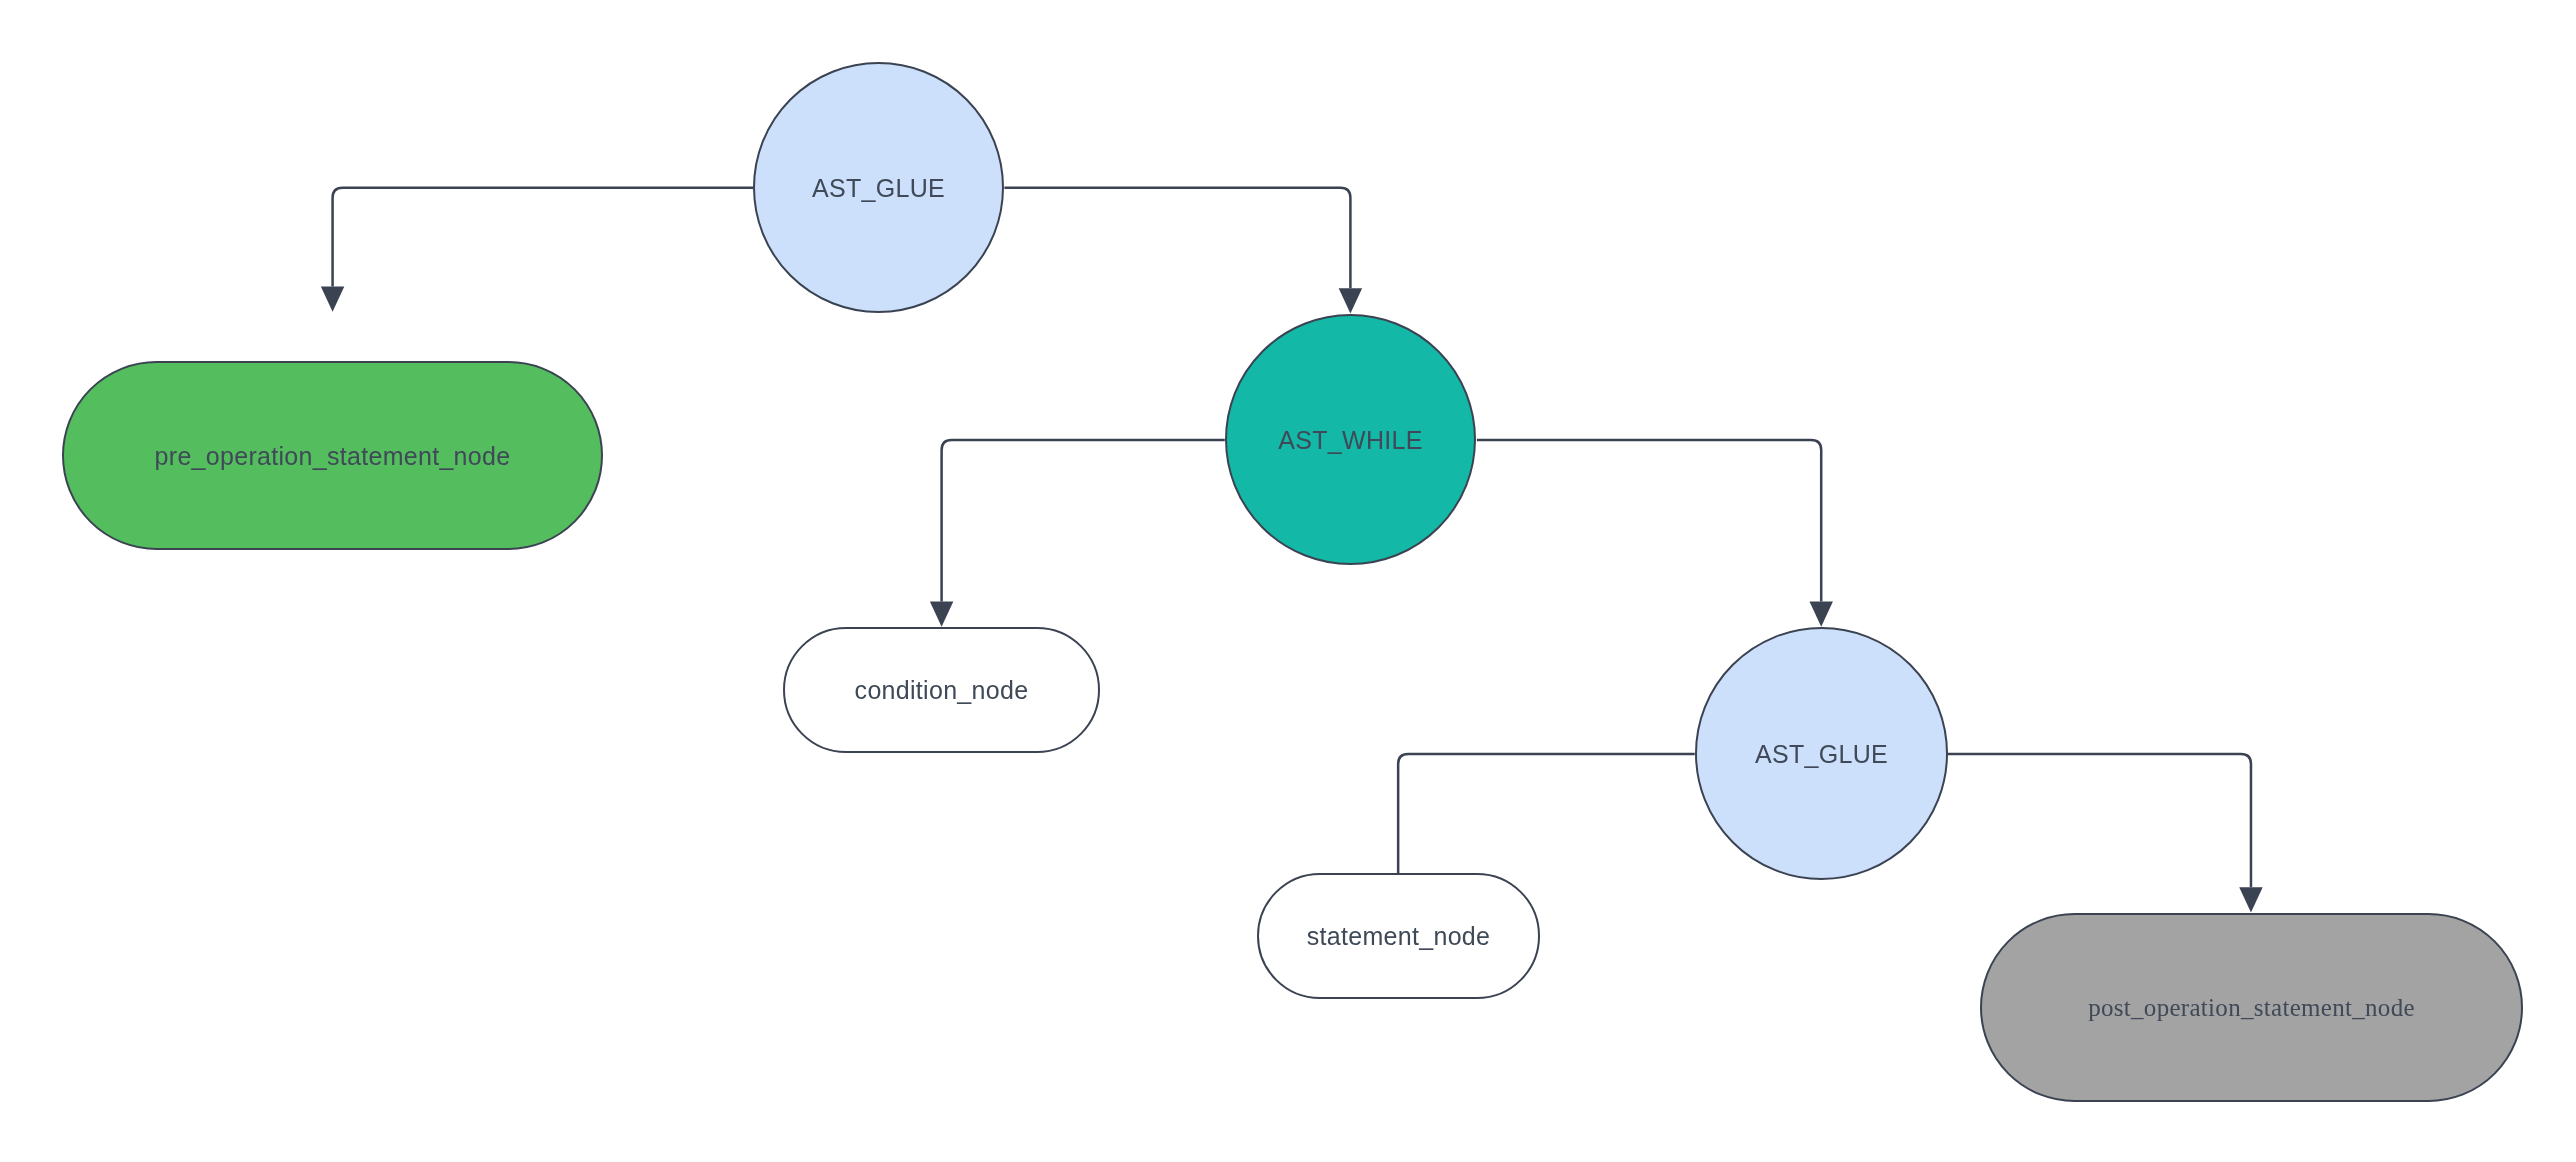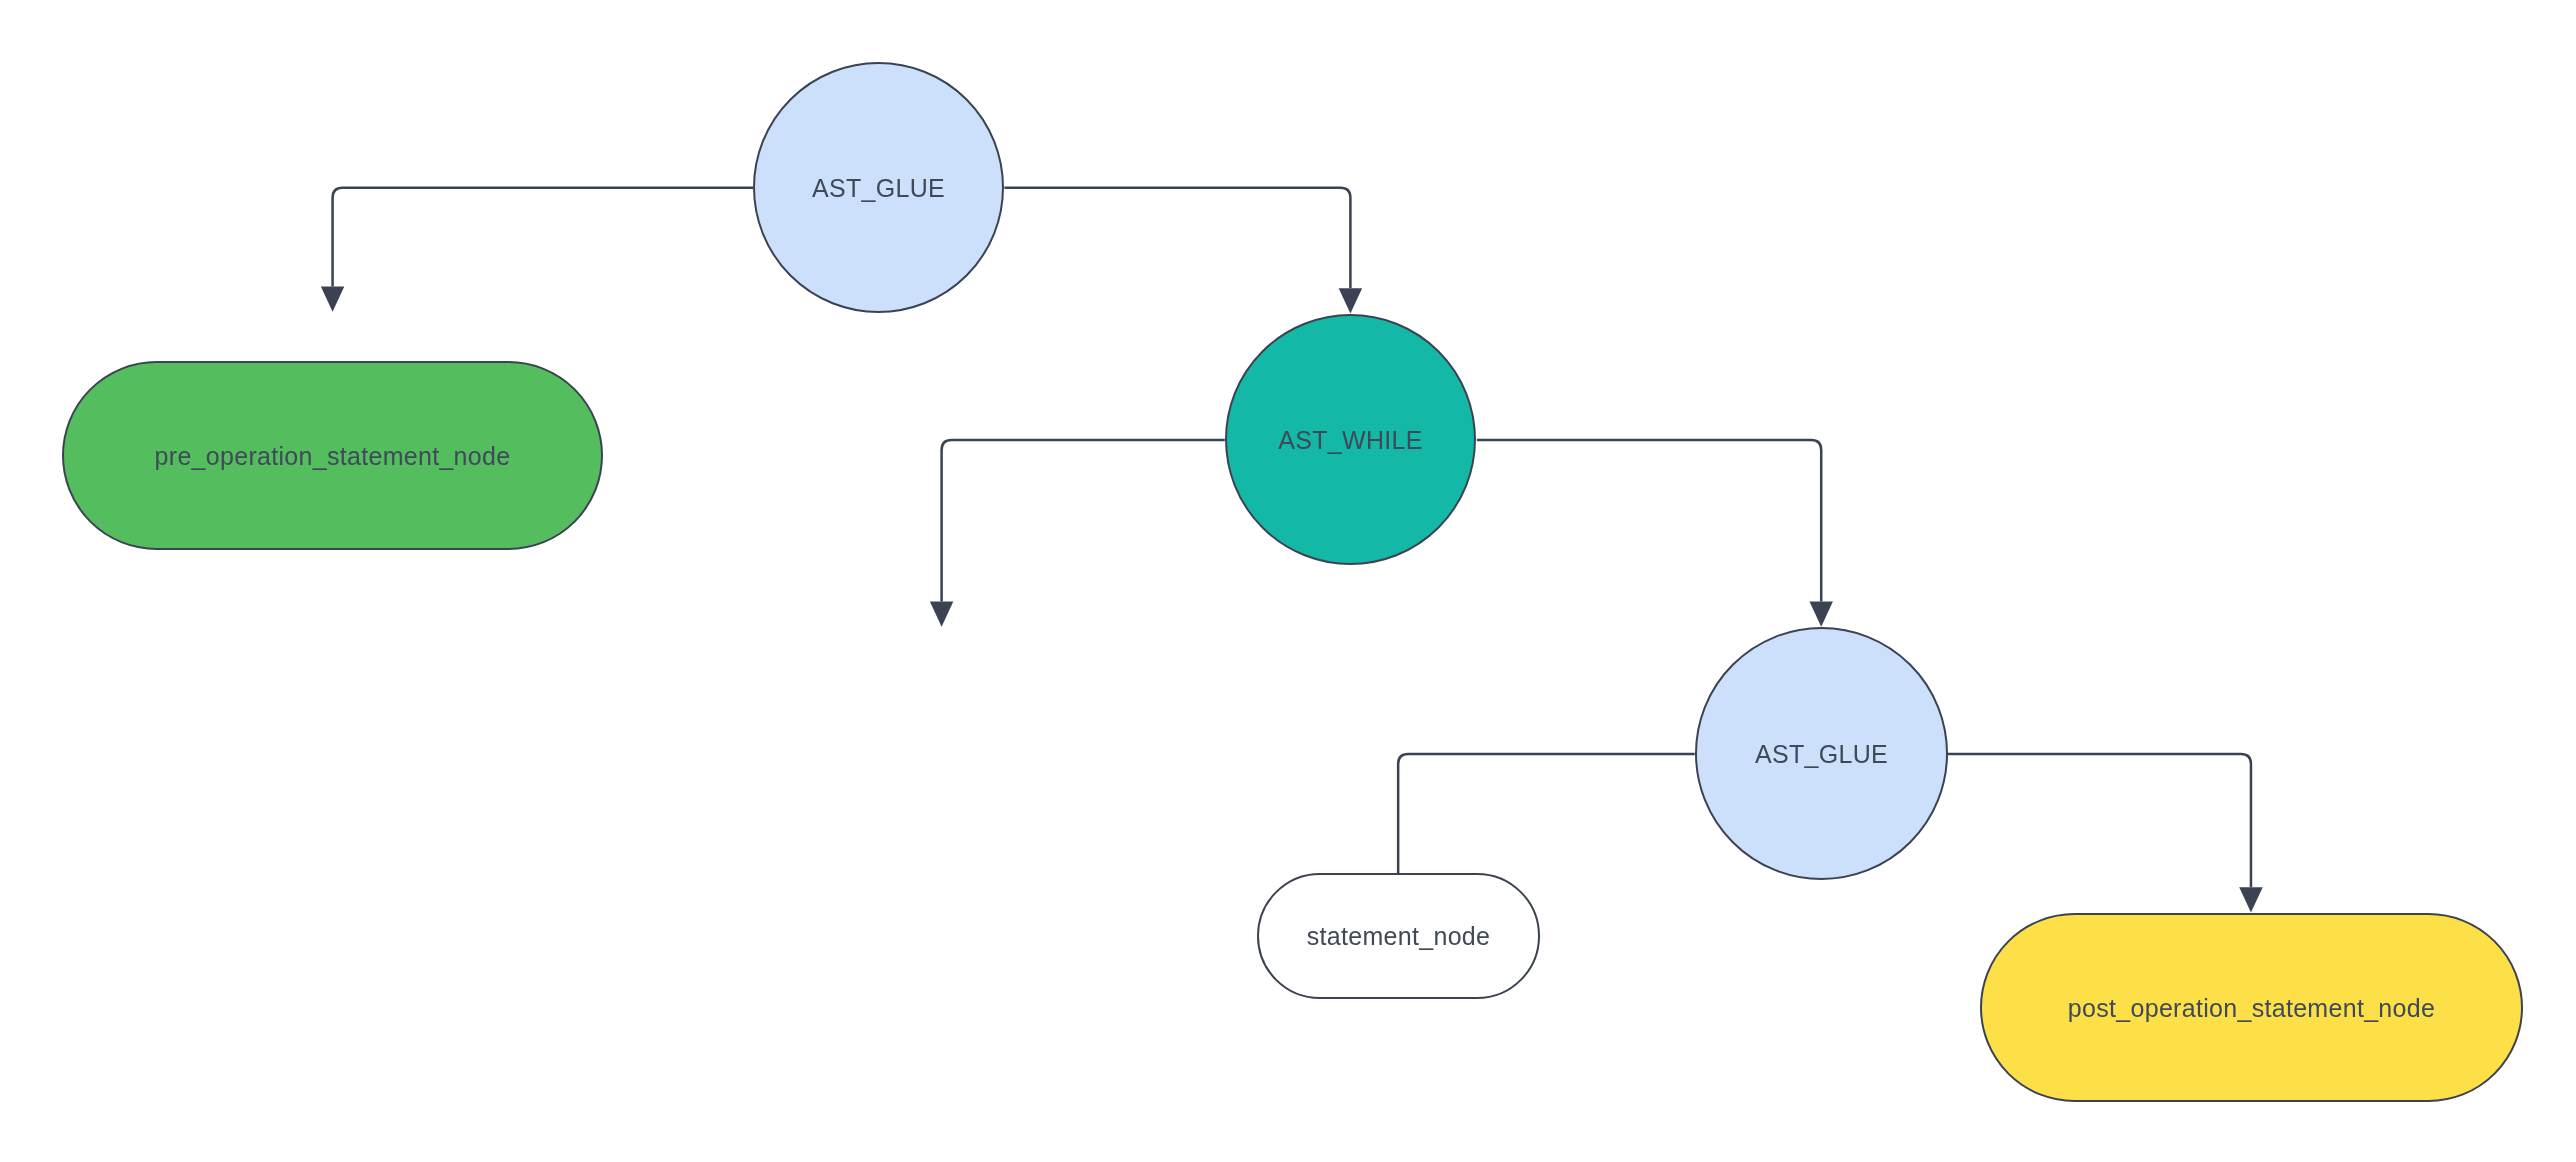--- a/index.html
+++ b/index.html
@@ -89,27 +89,30 @@
   </div>
 
   <div class="node pill" style="left: 62px; top: 313px; width: 541px; height: 189px; background-color: rgb(84, 190, 95); margin-top: 48px;">
     <span class="label">pre_operation_statement_node</span>
   </div>
 
   <div class="node circle" style="left: 1225px; top: 314px; width: 251px; height: 251px; background-color: #14b8a6;">
     <span class="label">AST_WHILE</span>
   </div>
 
+  <div class="node pill" style="left: 783px; top: 627px; width: 317px; height: 126px; background-color: rgb(255, 255, 255);">
+    <span class="label">condition_node</span>
+  </div>
 
   <div class="node circle" style="left: 1695px; top: 627px; width: 253px; height: 253px; background-color: rgb(204, 224, 251);">
     <span class="label">AST_GLUE</span>
   </div>
 
   <div class="node pill" style="left: 1257px; top: 873px; width: 283px; height: 126px; background-color: rgb(255, 255, 255);">
     <span class="label">statement_node</span>
   </div>
 
-  <div class="node pill" style="left: 1980px; top: 913px; width: 543px; height: 189px; background-color: #fde047;">
+  <div class="node pill" style="left: 1980px; top: 913px; width: 543px; height: 189px; background-color: #a3a3a3; font-family: Liberation Serif, serif;">
     <span class="label">post_operation_statement_node</span>
   </div>
 
 </div>
 
 
 </body></html>

